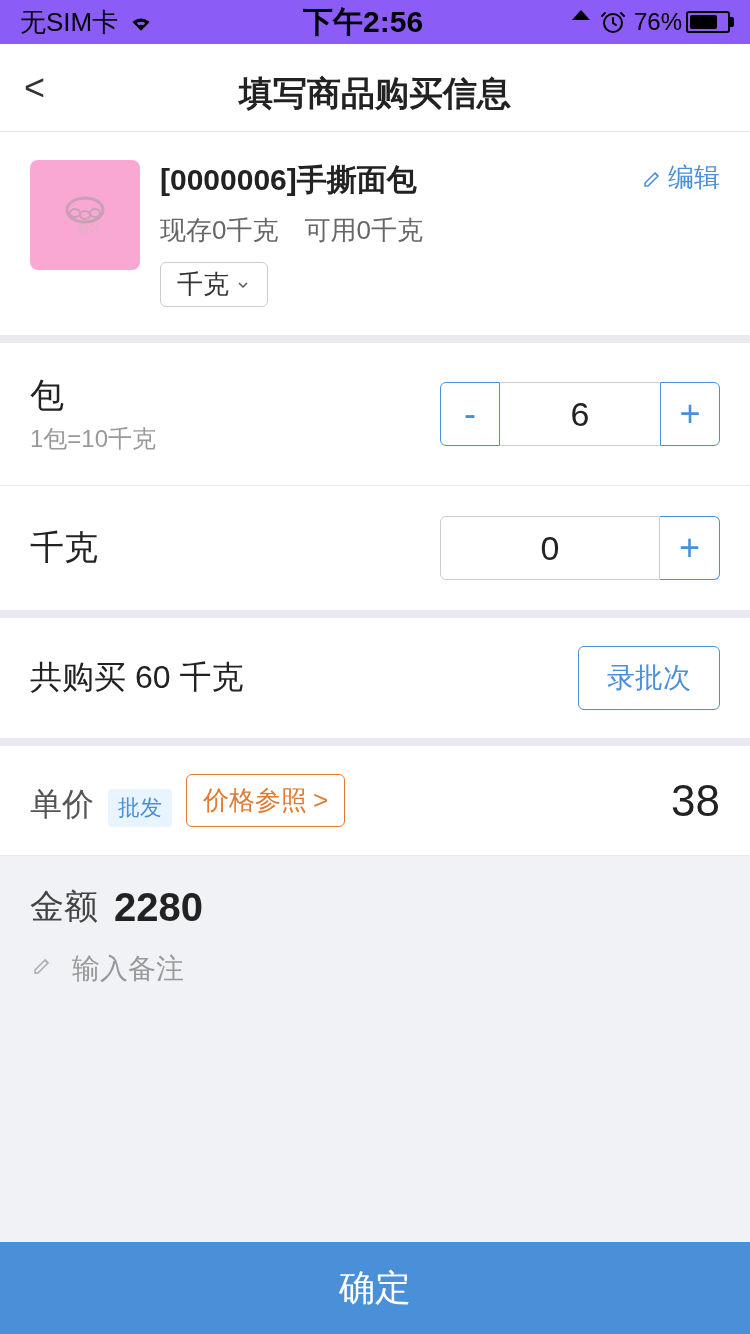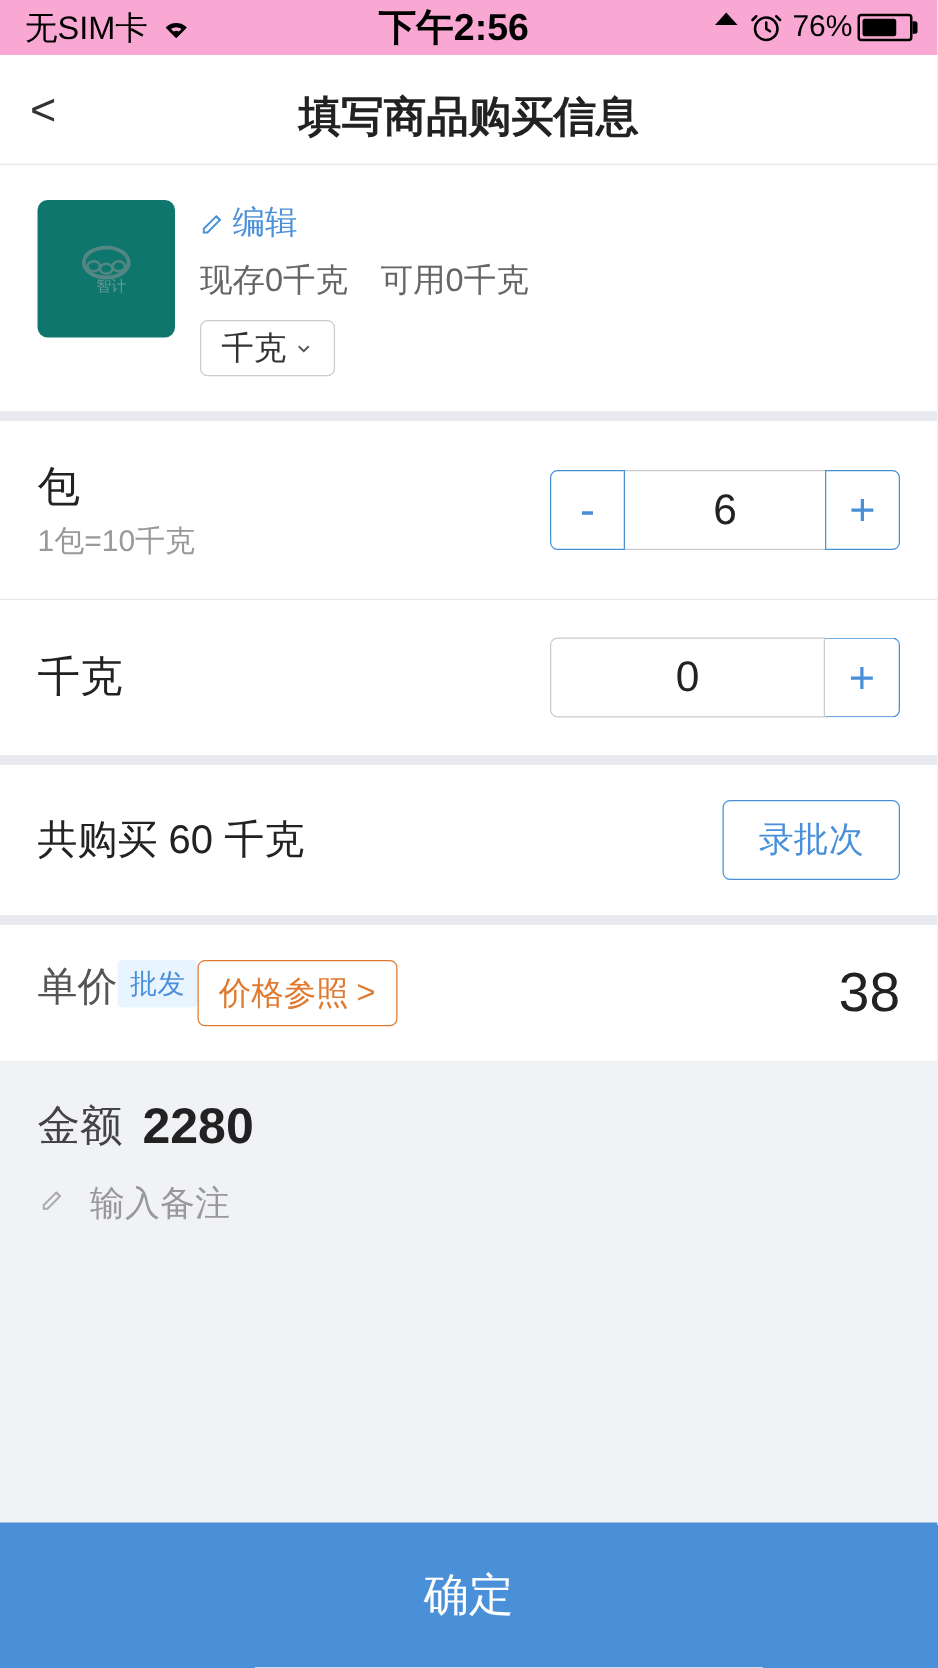--- a/index.html
+++ b/index.html
@@ -9,21 +9,21 @@
       min-height: 1334px;
       font-family: -apple-system, 'PingFang SC', 'Helvetica Neue', sans-serif;
       background: #f0f2f5;
       display: flex;
       flex-direction: column;
     }
 
     
     .status-bar {
       height: 44px;
-      background: #f9a8d4;
+      background: #8b5cf6;
       display: flex;
       align-items: center;
       justify-content: space-between;
       padding: 0 20px;
       font-size: 28px;
     }
     .status-left {
       display: flex;
       align-items: center;
       gap: 8px;
@@ -105,21 +105,21 @@
       background: #fff;
       padding: 28px 30px;
       display: flex;
       align-items: flex-start;
       gap: 20px;
       border-bottom: 8px solid #e8eaf0;
     }
     .product-image {
       width: 110px;
       height: 110px;
-      background: #0f766e;
+      background: #f9a8d4;
       border-radius: 8px;
       display: flex;
       align-items: center;
       justify-content: center;
       flex-shrink: 0;
     }
     .product-image svg {
       width: 60px;
       height: 60px;
       opacity: 0.5;
@@ -285,22 +285,22 @@
     .price-section {
       background: #fff;
       padding: 28px 30px;
       display: flex;
       align-items: center;
       justify-content: space-between;
       border-bottom: 1px solid #e8eaf0;
     }
     .price-label-group {
       display: flex;
-      align-items: flex-start;
-      font-family: Liberation Mono, monospace;
+      align-items: flex-end;
+      gap: 14px;
     }
     .price-label {
       font-size: 32px;
       color: #555;
     }
     .batch-tag {
       background: #e8f4ff;
       color: #4a90d9;
       font-size: 22px;
       padding: 4px 10px;
@@ -353,21 +353,21 @@
     }
 
     
     .spacer {
       flex: 1;
       background: #f0f2f5;
     }
 
     
     .confirm-btn {
-      height: 116px;
+      height: 92px;
       background: #4a90d9;
       color: #fff;
       font-size: 36px;
       display: flex;
       align-items: center;
       justify-content: center;
       cursor: pointer;
       width: 100%;
       border: none;
       outline: none;
@@ -417,20 +417,21 @@
     <svg viewBox="0 0 60 60" fill="none">
       <ellipse cx="30" cy="25" rx="18" ry="12" stroke="#999" stroke-width="3"></ellipse>
       <ellipse cx="20" cy="28" rx="5" ry="4" stroke="#999" stroke-width="2"></ellipse>
       <ellipse cx="30" cy="30" rx="5" ry="4" stroke="#999" stroke-width="2"></ellipse>
       <ellipse cx="40" cy="28" rx="5" ry="4" stroke="#999" stroke-width="2"></ellipse>
       <text x="22" y="48" font-size="12" fill="#bbb" font-family="sans-serif">智计</text>
     </svg>
   </div>
   <div class="product-info">
     <div class="product-title-row">
+      <div class="product-name">[0000006]手撕面包</div>
       <div class="edit-btn">
         <svg width="22" height="22" viewBox="0 0 22 22">
           <path d="M3 16l10-10 3 3L6 19H3v-3z" fill="none" stroke="#4a90d9" stroke-width="1.5"></path>
           <path d="M13 6l3 3" stroke="#4a90d9" stroke-width="1.5"></path>
         </svg>
         <span>编辑</span>
       </div>
     </div>
     <div class="product-stock">
       <span>现存0千克</span>　<span>可用0千克</span>

